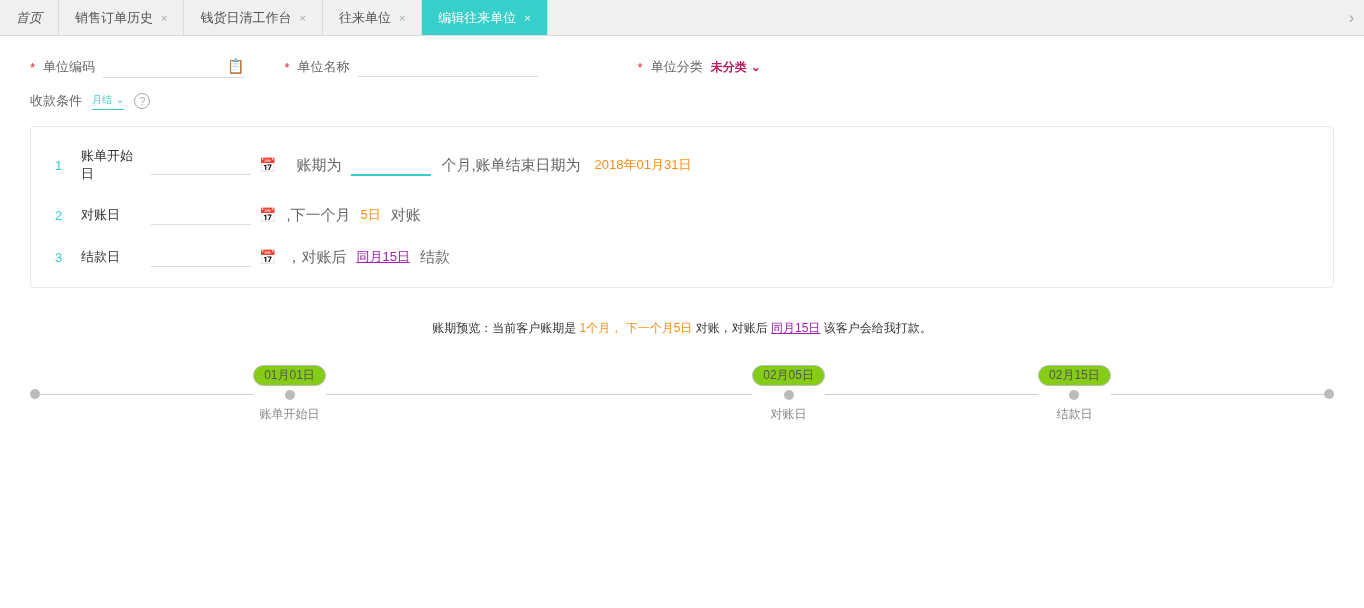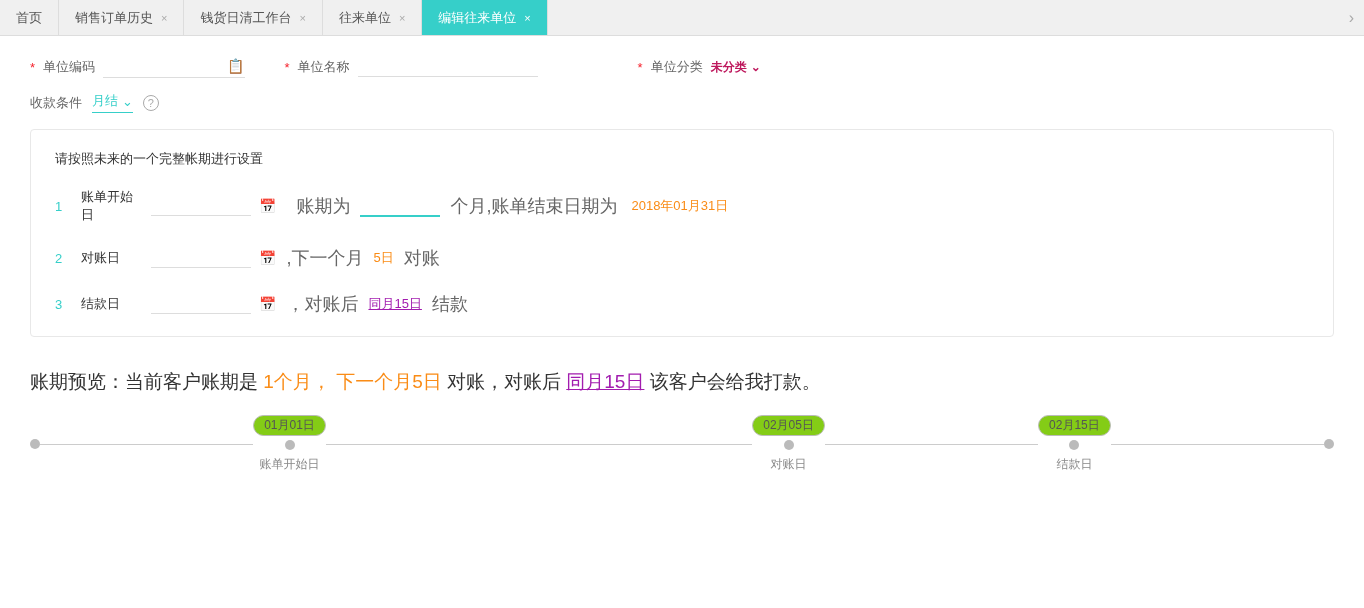--- a/index.html
+++ b/index.html
@@ -21,20 +21,21 @@
       height: 100%;
       cursor: pointer;
       font-size: 13px;
       color: #555;
       border-right: 1px solid #ddd;
       white-space: nowrap;
       gap: 6px;
     }
     .tab:first-child {
       border-left: none;
+      font-style: italic;
     }
     .tab.active {
       background: #36cfc9;
       color: #fff;
     }
     .tab .close-btn {
       font-size: 11px;
       color: #aaa;
       cursor: pointer;
       margin-left: 2px;
@@ -140,21 +141,21 @@
     .select-field {
       display: flex;
       align-items: center;
       gap: 4px;
       border-bottom: 1px solid #36cfc9;
       padding-bottom: 2px;
       cursor: pointer;
     }
     .select-field span {
       color: #36cfc9;
-      font-size: 13px;
+      font-size: 10px;
     }
     .select-arrow {
       color: #36cfc9;
       font-size: 12px;
     }
 
     .help-icon {
       width: 16px;
       height: 16px;
       border-radius: 50%;
@@ -224,21 +225,21 @@
       border-bottom: 1px solid #ddd;
       outline: none;
       font-size: 13px;
       color: #333;
       width: 100px;
       padding: 2px 4px;
       background: transparent;
     }
     .step-desc {
       color: #666;
-      font-size: 18px;
+      font-size: 15px;
     }
     .highlight-orange {
       color: #fa8c16;
       font-weight: 500;
     }
     .highlight-teal {
       color: #a21caf;
       font-weight: 500;
       text-decoration: underline;
     }
@@ -252,23 +253,24 @@
       padding: 2px 4px;
       background: transparent;
       text-align: center;
     }
 
     
     .preview-section {
       padding: 16px 0 10px 0;
     }
     .preview-text {
-      font-size: 19px;
-      color: #333;
-      margin-bottom: 20px;
+      font-size: 12px;
+      color: #333;
+      margin-bottom: 28px;
+      text-align: center;
     }
 
     .timeline-wrapper {
       display: flex;
       align-items: center;
       width: 100%;
       position: relative;
       margin-top: 8px;
     }
     .tl-line {
@@ -367,21 +369,20 @@
   <div class="form-row" style="margin-bottom:16px;">
     <span class="field-label">收款条件</span>
     <div class="select-field">
       <span>月结</span>
       <span class="select-arrow">⌄</span>
     </div>
     <div class="help-icon">?</div>
   </div>
 
   <div class="settings-box">
-    <div class="settings-title">请按照未来的一个完整帐期进行设置</div>
 
     <div class="setting-row">
       <span class="step-num">1</span>
       <span class="step-label">账单开始日</span>
       <div class="date-input-wrap">
         <input type="text" style="border-top: none; border-right: none; border-left: none; border-image: initial; border-bottom: 1px solid rgb(221, 221, 221); outline: none; font-size: 13px; width: 100px; color: rgb(51, 51, 51);">
         <span class="calendar-icon">📅</span>
       </div>
       <span class="step-desc" style="margin-left:10px;">账期为</span>
       <input type="text" class="period-input" style="">

